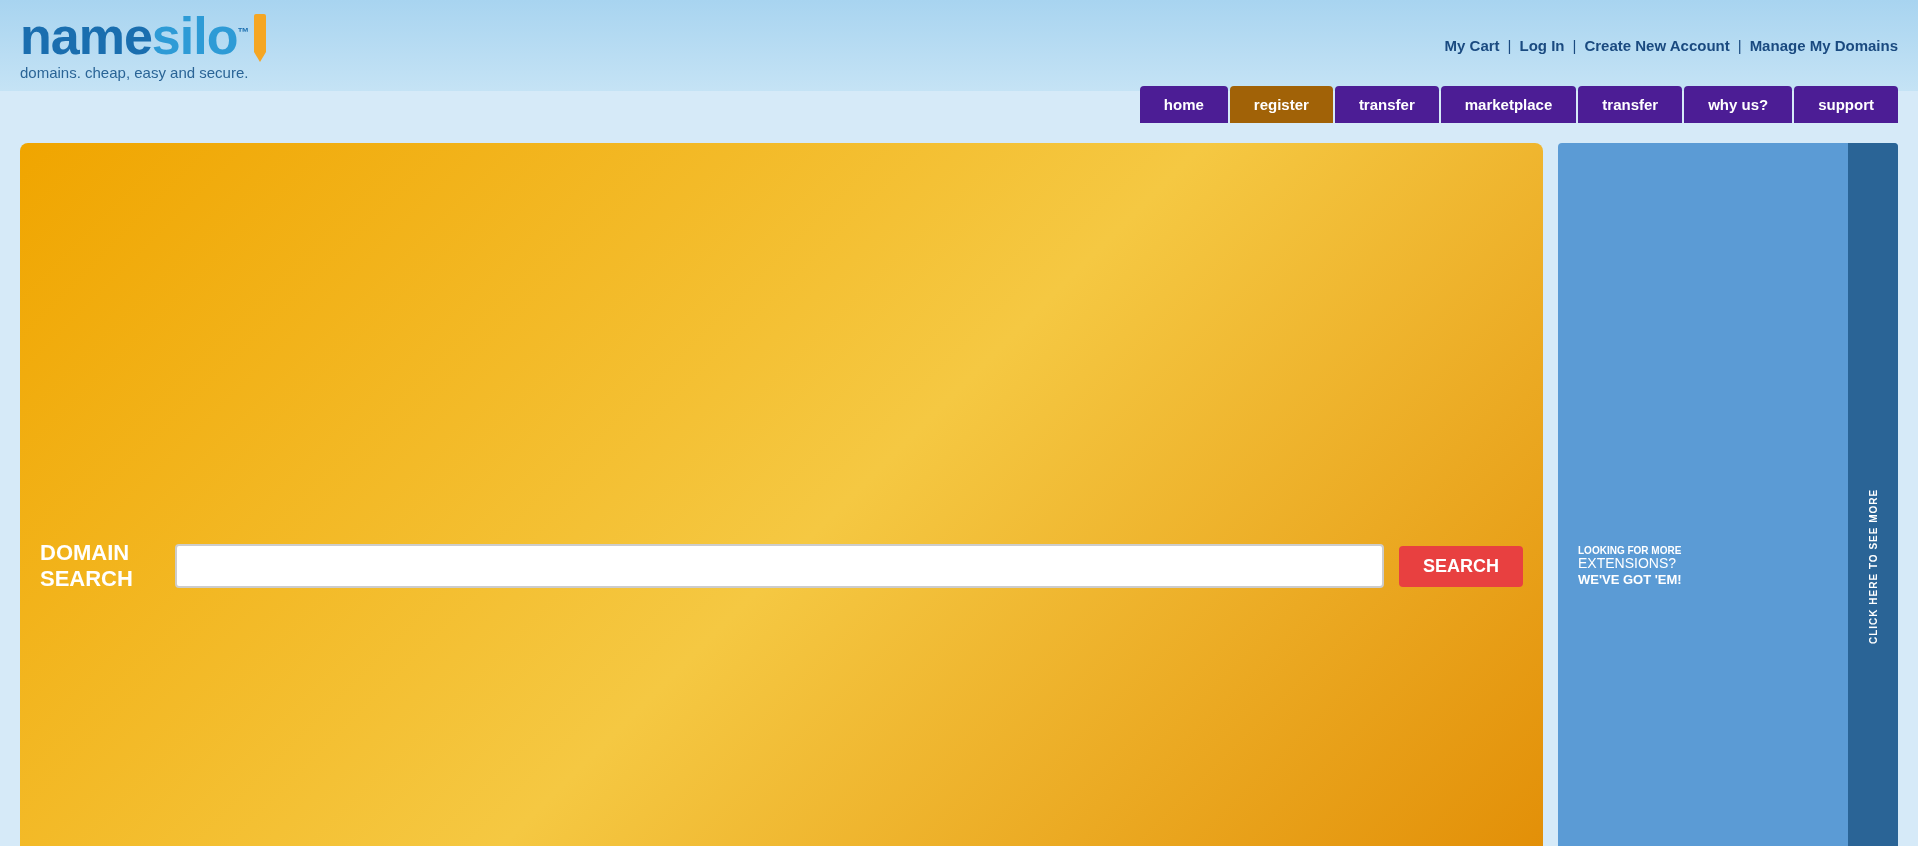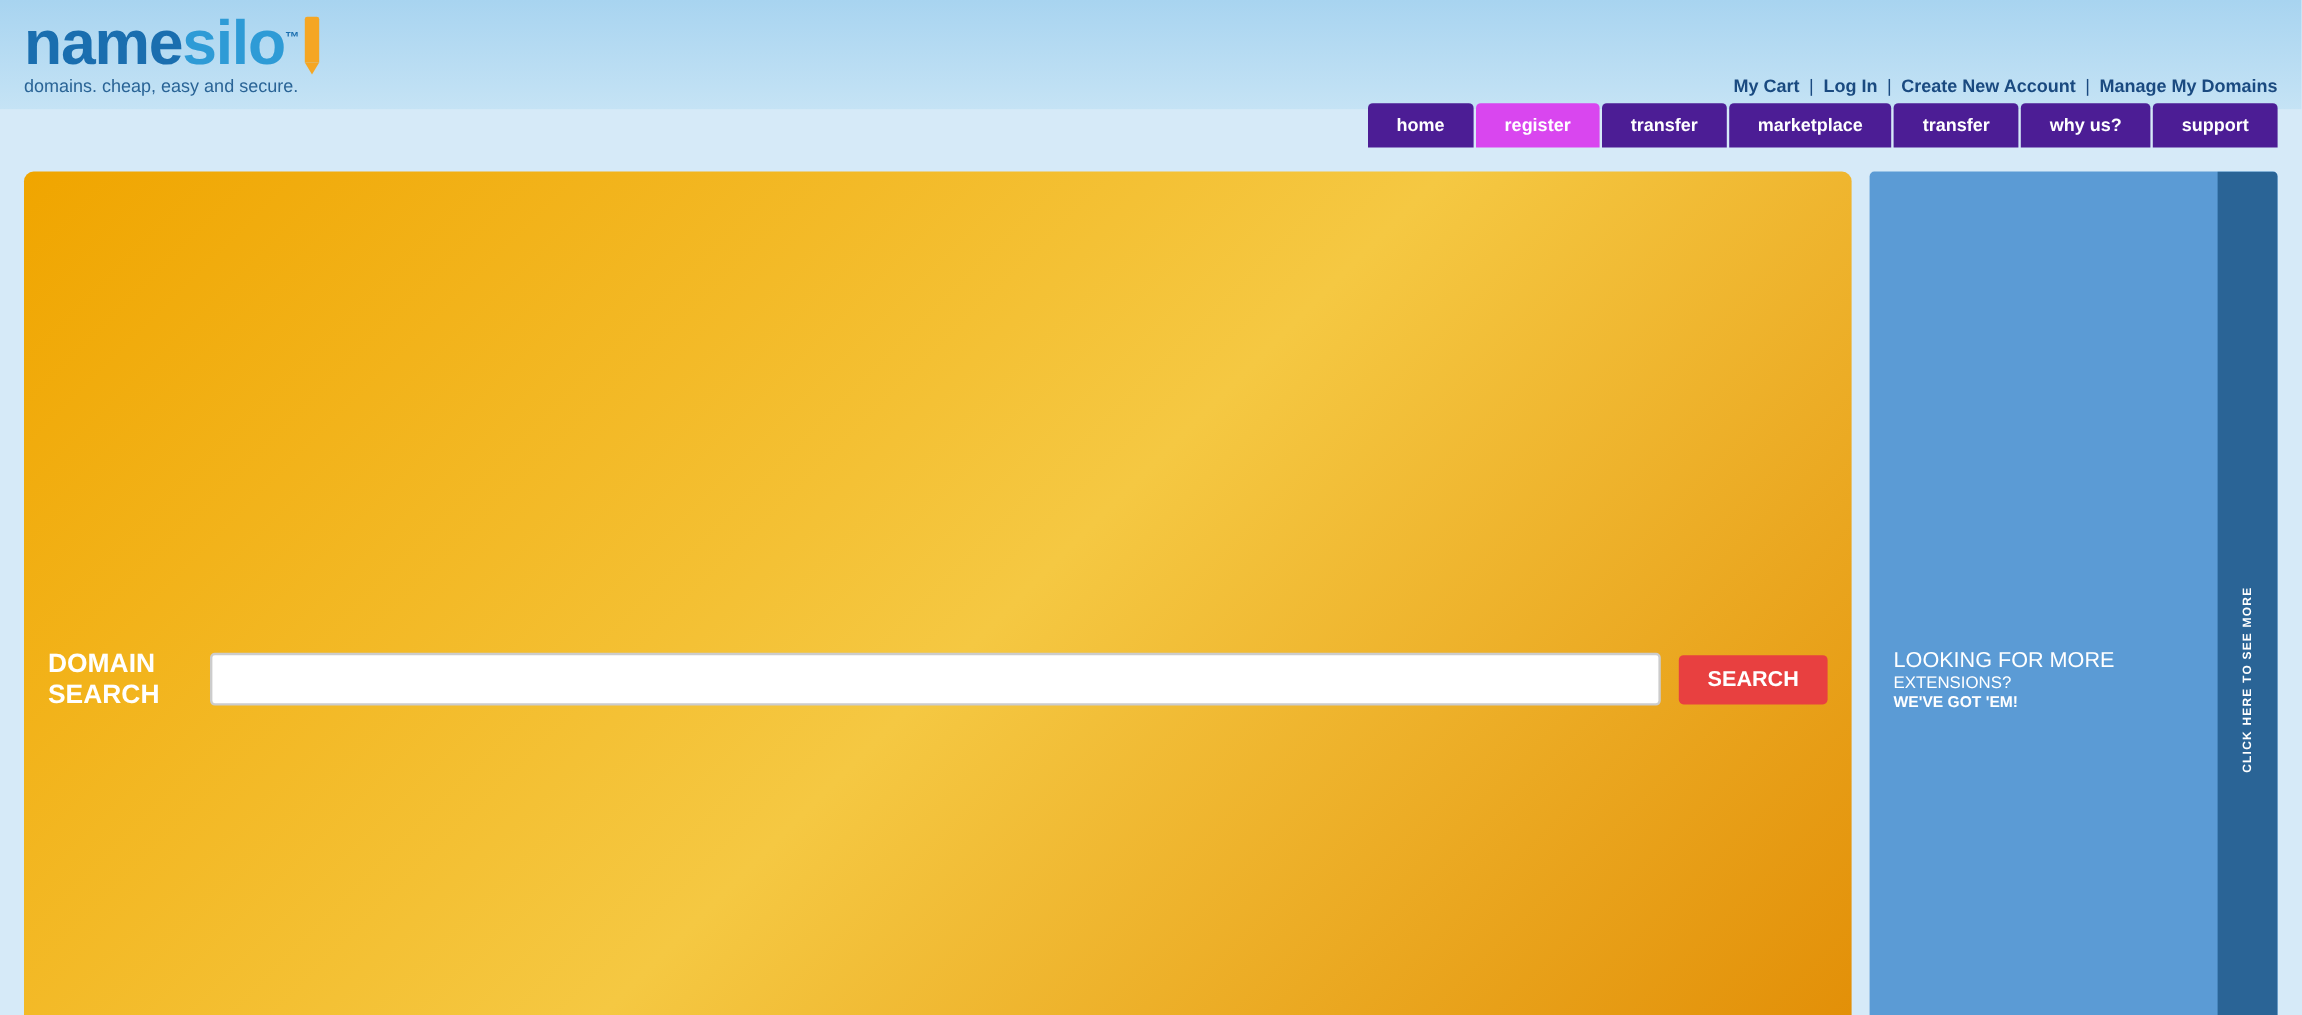--- a/index.html
+++ b/index.html
@@ -7,21 +7,21 @@
       font-family: Arial, sans-serif;
       background: #d6eaf8;
       min-width: 1918px;
     }
 
     
     .top-bar {
       background: linear-gradient(to bottom, #a8d4f0, #c5e3f5);
       padding: 10px 20px;
       display: flex;
-      align-items: flex-end;
+      align-items: center;
       justify-content: space-between;
       min-height: 90px;
     }
     .logo-area {
       display: flex;
       flex-direction: column;
       align-items: flex-start;
     }
     .logo-text {
       font-size: 52px;
@@ -70,21 +70,21 @@
       padding: 10px 24px;
       font-size: 15px;
       font-weight: bold;
       color: #fff;
       text-decoration: none;
       background: #4c1d95;
       margin-left: 2px;
       border-radius: 4px 4px 0 0;
     }
     .nav-bar a.active {
-      background: #d946ef;
+      background: #a16207;
     }
 
     
     .search-section {
       padding: 10px 20px 15px 20px;
       display: flex;
       gap: 15px;
       align-items: stretch;
     }
     .search-box-wrapper {
@@ -135,22 +135,22 @@
       align-items: center;
       position: relative;
       overflow: hidden;
     }
     .extensions-content {
       padding: 15px 20px;
       color: #fff;
       flex: 1;
     }
     .extensions-content .looking {
-      font-size: 18px;
-      font-weight: normal;
+      font-size: 10px;
+      font-weight: bold;
       text-transform: uppercase;
     }
     .extensions-content .ext-title {
       font-size: 14px;
       font-weight: normal;
       text-transform: uppercase;
       line-height: 1.1;
     }
     .extensions-content .weve {
       font-size: 13px;

